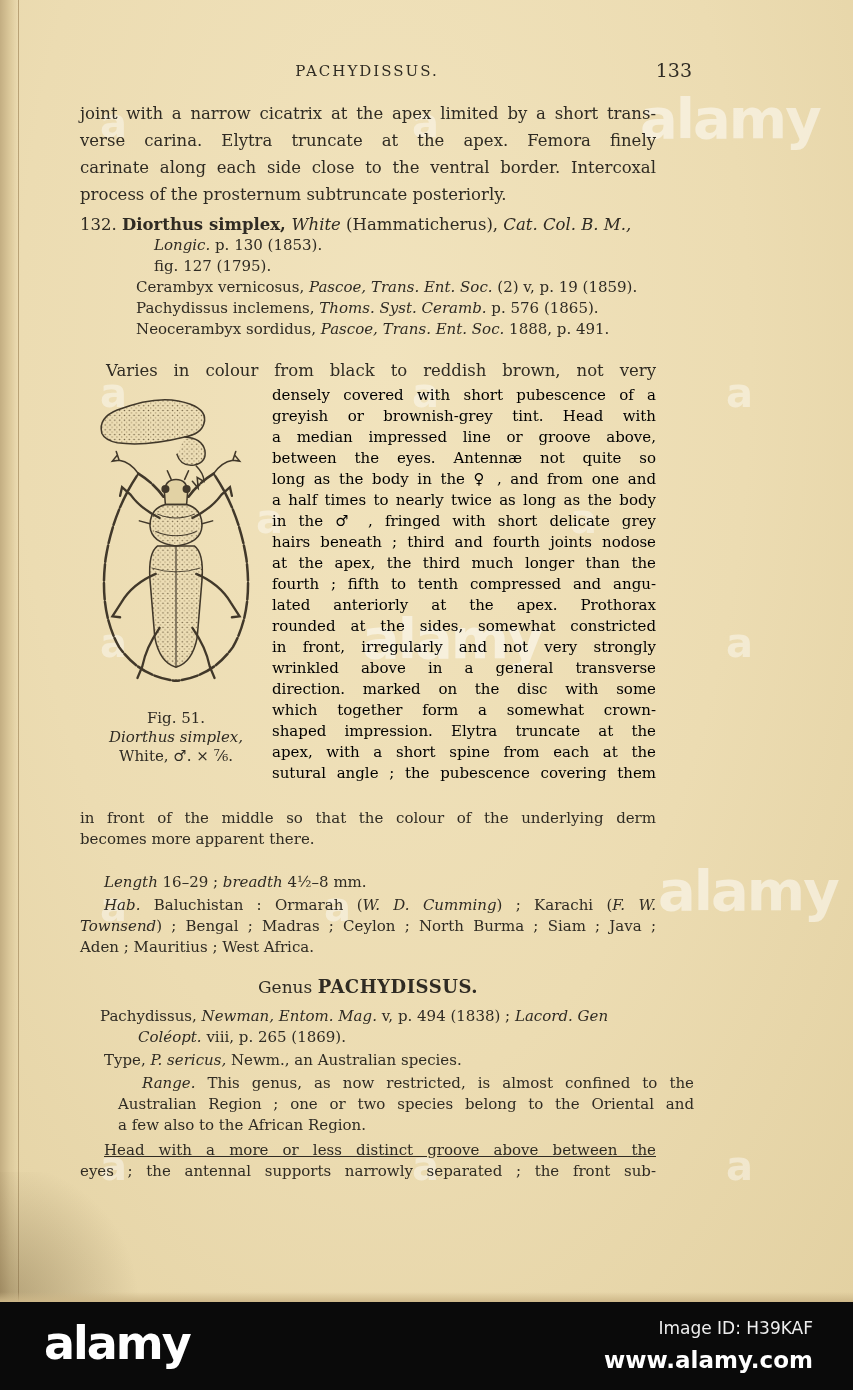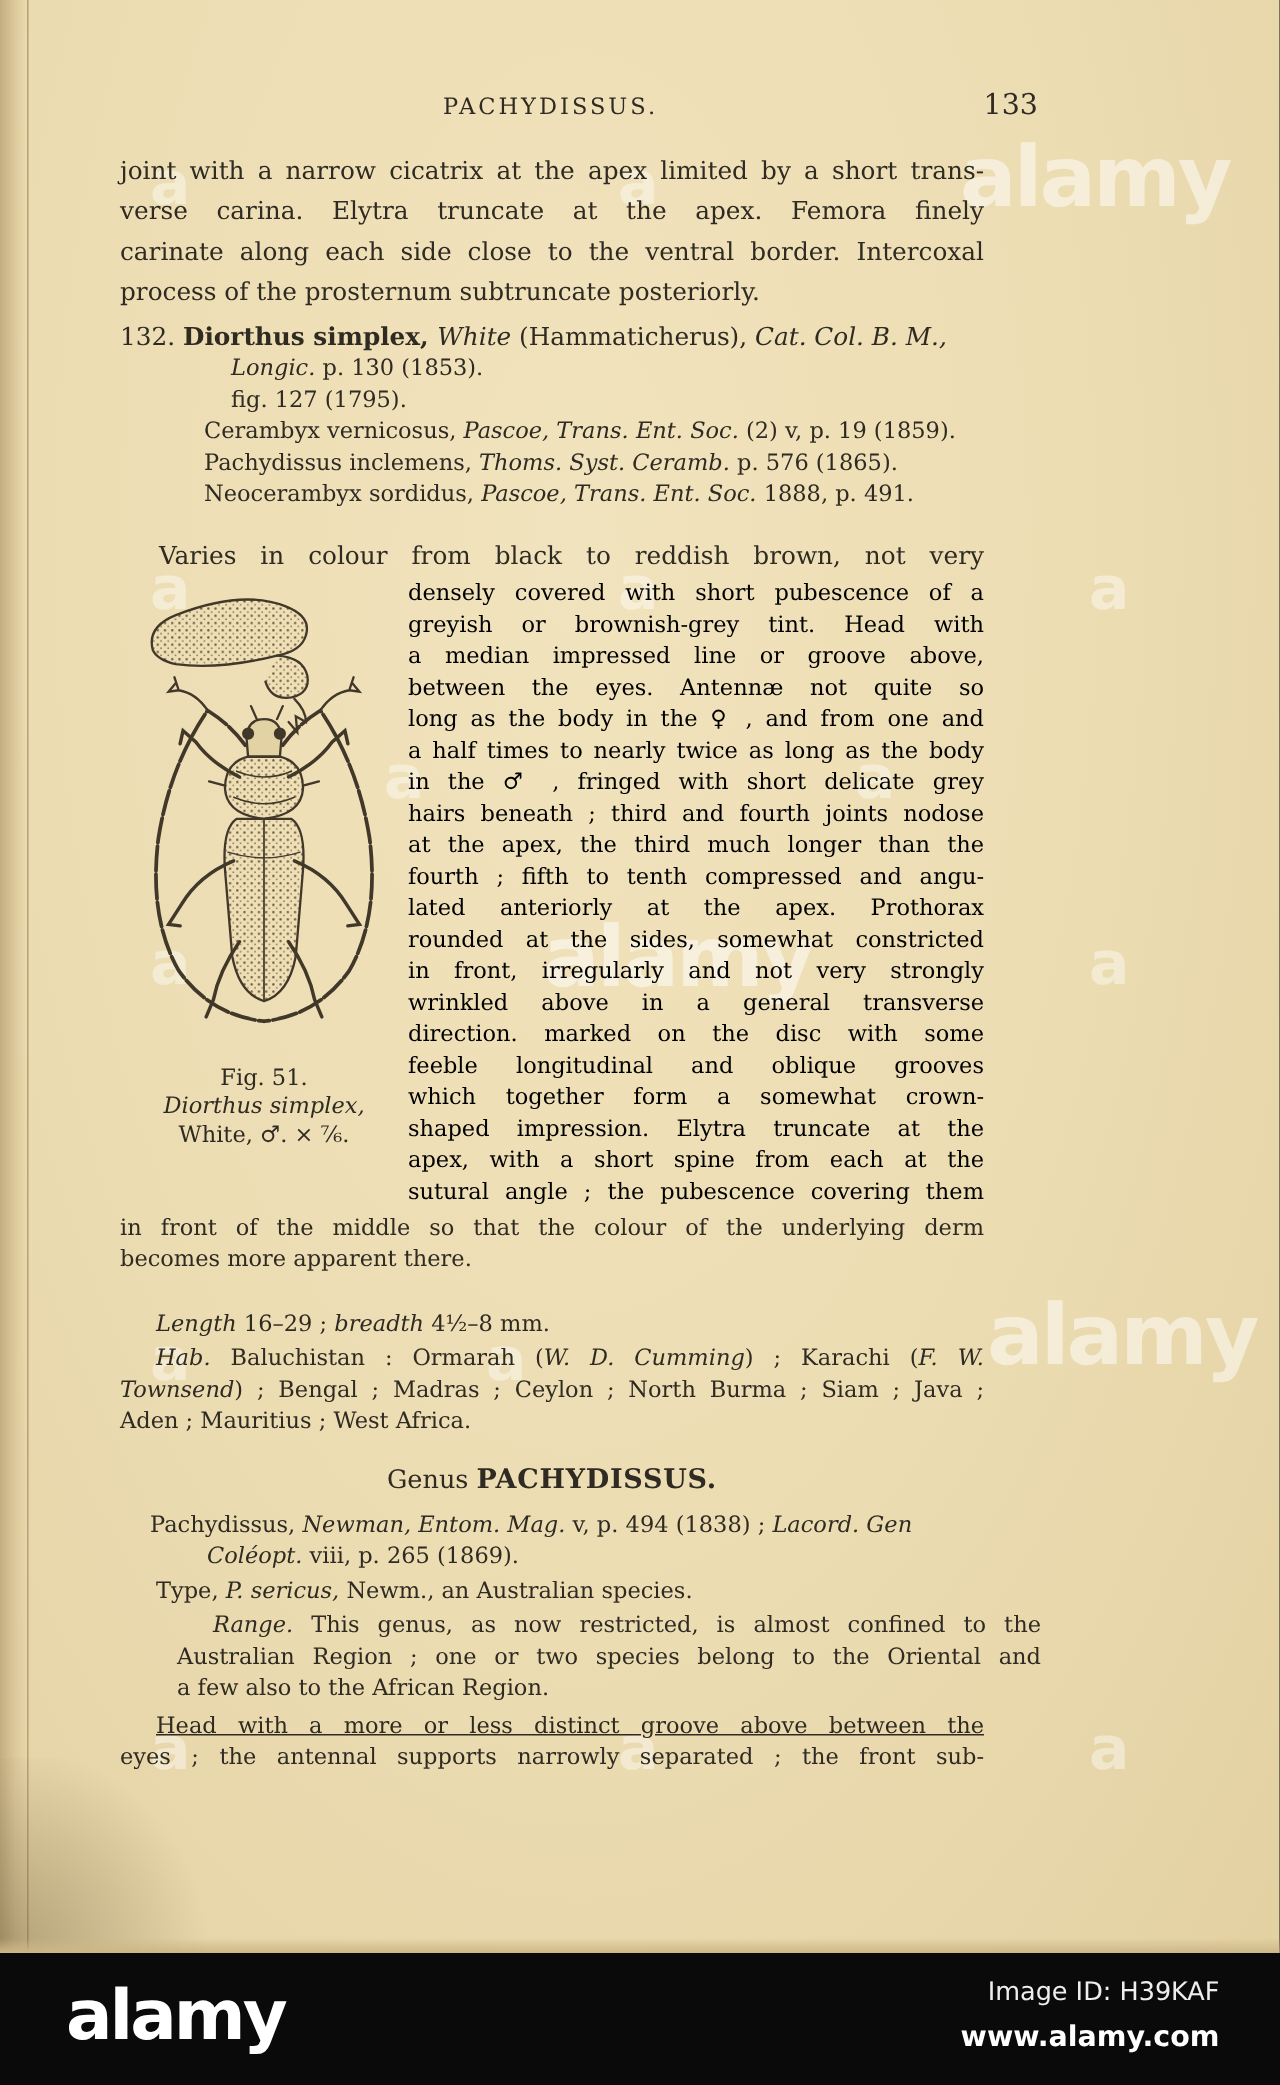--- a/index.html
+++ b/index.html
@@ -57,21 +57,21 @@
   .genus-head{text-align:center;font-size:17px;}
   .genus-head .rs-b{font-size:18px;letter-spacing:0.5px;}
   
   .alamy-bar{position:absolute;left:0;right:0;bottom:0;height:88px;background:#0a0a0a;color:#f3f3f3;}
   .alamy-logo{
     position:absolute;left:44px;top:14px;
     font-family:"DejaVu Sans",sans-serif;font-weight:bold;font-size:46px;letter-spacing:-2px;color:#ffffff;
   }
   .bar-right{position:absolute;right:40px;top:16px;text-align:right;font-family:"DejaVu Sans",sans-serif;}
   .bar-id{font-size:17px;font-weight:400;color:#eeeeee;}
-  .bar-url{font-size:19px;font-weight:bold;margin-top:9px;color:#ffffff;}
+  .bar-url{font-size:23px;font-weight:bold;margin-top:9px;color:#ffffff;}
   svg.beetle{display:block;margin:0 auto;}
 </style>
 </head>
 <body>
 
 <div class="page">
   <div class="edge-left"></div>
   <div class="corner-shadow-bl"></div>
   <div class="bottom-edge"></div>
 
@@ -170,21 +170,20 @@
       <div class="ln jl">a half times to nearly twice as long as the body</div>
       <div class="ln jl">in the ♂ , fringed with short delicate grey</div>
       <div class="ln jl">hairs beneath ; third and fourth joints nodose</div>
       <div class="ln jl">at the apex, the third much longer than the</div>
       <div class="ln jl">fourth ; fifth to tenth compressed and angu-</div>
       <div class="ln jl">lated anteriorly at the apex. Prothorax</div>
       <div class="ln jl">rounded at the sides, somewhat constricted</div>
       <div class="ln jl">in front, irregularly and not very strongly</div>
       <div class="ln jl">wrinkled above in a general transverse</div>
       <div class="ln jl">direction. marked on the disc with some</div>
-      <div class="ln jl">feeble longitudinal and oblique grooves</div>
       <div class="ln jl">which together form a somewhat crown-</div>
       <div class="ln jl">shaped impression. Elytra truncate at the</div>
       <div class="ln jl">apex, with a short spine from each at the</div>
       <div class="ln jl">sutural angle ; the pubescence covering them</div>
     </div>
   </div>
 
   <div class="blk t-small" style="top:808px;">
     <div class="ln jl">in front of the middle so that the colour of the underlying derm</div>
     <div class="ln">becomes more apparent there.</div>

